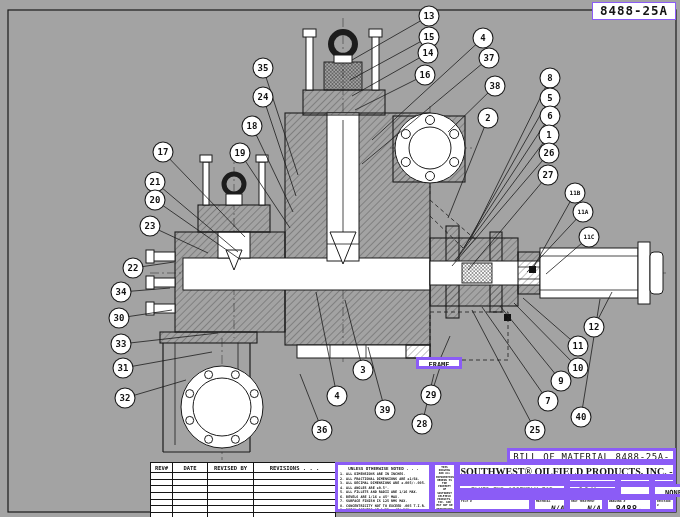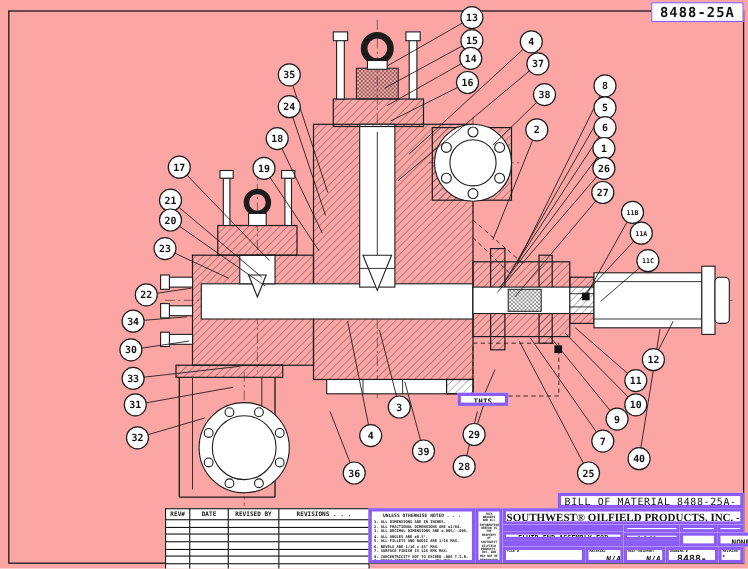--- a/index.html
+++ b/index.html
@@ -1,16 +1,16 @@
 <!DOCTYPE html>
 <html><head>
 <meta charset="utf-8">
 <style>
   html,body{margin:0;padding:0;background:#ffffff;}
-  .sheet{position:relative;width:680px;height:517px;background:#fca5a5;overflow:hidden;
+  .sheet{position:relative;width:680px;height:517px;background:#a3a3a3;overflow:hidden;
          font-family:"DejaVu Sans Mono",monospace;color:#141414;}
   svg{position:absolute;left:0;top:0;}
   
   .ln{stroke:#1c1c1c;stroke-width:1.2;fill:none;}
   .lt{stroke-width:0.8;}
   .wh{fill:#ffffff;stroke:#1c1c1c;stroke-width:1;}
   .ht{fill:url(#h1);stroke:#1c1c1c;stroke-width:1.1;}
   .xh{fill:url(#h2);stroke:#1c1c1c;stroke-width:0.9;}
   .cl{stroke:#3a3a3a;stroke-width:0.6;stroke-dasharray:9 3 2 3;fill:none;}
   .hd{stroke-dasharray:4 3;}
@@ -409,21 +409,21 @@
           <circle cx="125" cy="398" r="10" class="balloon"></circle>
           <text x="125" y="401.2" text-anchor="middle" class="balloon-label">32</text>
         </g>
       </g>
   </svg>
 
   <div class="cell corner-ref">8488-25A</div>
 
   <div class="cell bom">BILL OF MATERIAL 8488-25A-BM</div>
 
-  <div class="cell frame-tag">THIS</div>
+  <div class="cell frame-tag">FRAME</div>
 
   <table class="rev">
     <colgroup>
         <col style="width:22px">
         <col style="width:35px">
         <col style="width:46px">
         <col style="width:82px">
       </colgroup>
     <thead>
         <tr>

